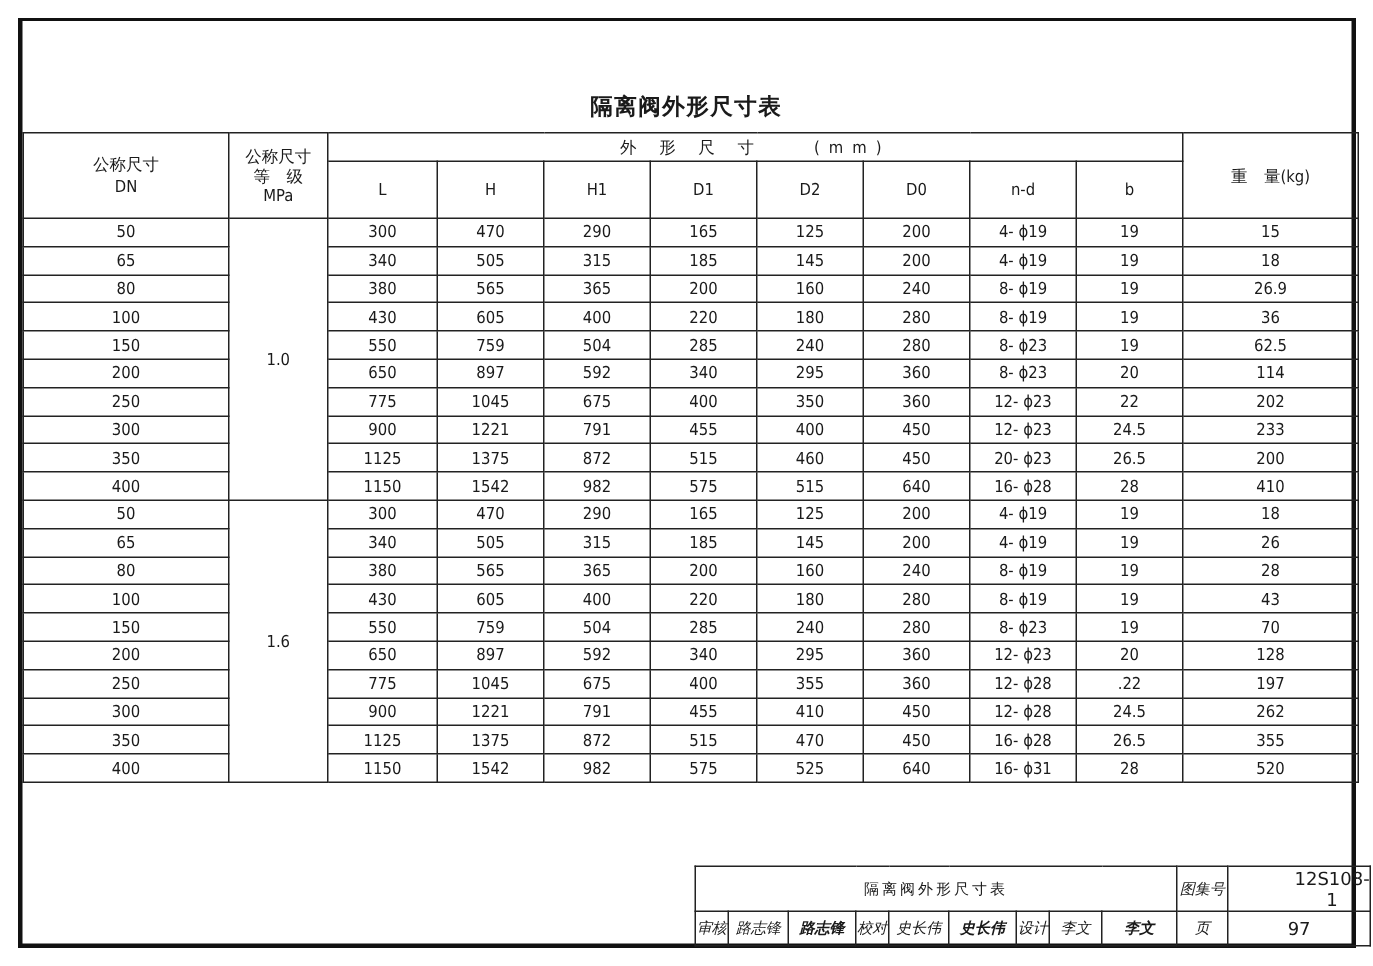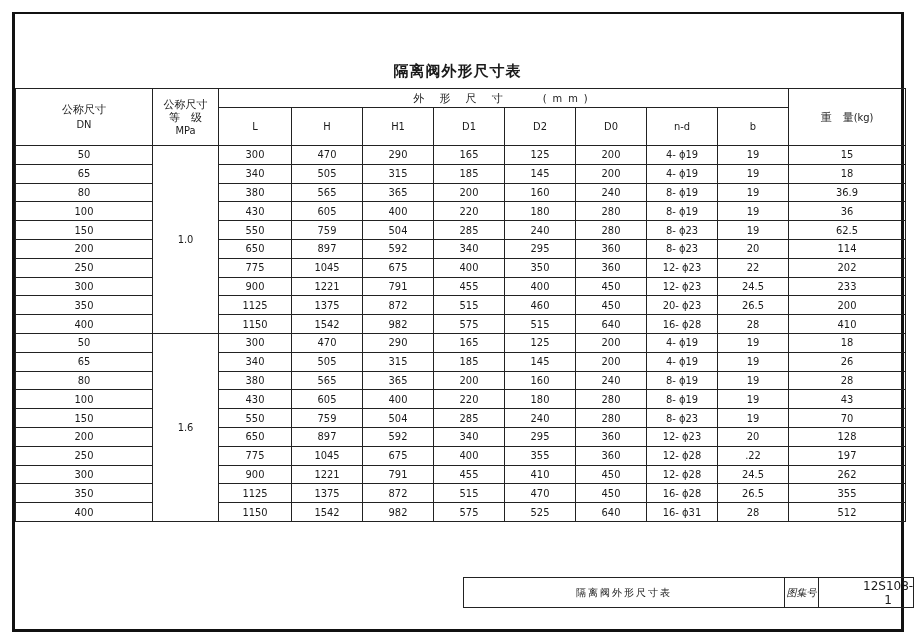--- a/index.html
+++ b/index.html
@@ -100,21 +100,21 @@
       <tr>
         <td>80</td>
         <td>380</td>
         <td>565</td>
         <td>365</td>
         <td>200</td>
         <td>160</td>
         <td>240</td>
         <td>8- ϕ19</td>
         <td>19</td>
-        <td>36.9</td>
+        <td>26.9</td>
       </tr>
       <tr>
         <td>100</td>
         <td>430</td>
         <td>605</td>
         <td>400</td>
         <td>220</td>
         <td>180</td>
         <td>280</td>
         <td>8- ϕ19</td>
@@ -305,21 +305,21 @@
       <tr>
         <td>400</td>
         <td>1150</td>
         <td>1542</td>
         <td>982</td>
         <td>575</td>
         <td>525</td>
         <td>640</td>
         <td>16- ϕ31</td>
         <td>28</td>
-        <td>512</td>
+        <td>520</td>
       </tr>
     </tbody>
 </table>
 
 <table class="title-block">
   <colgroup>
     <col style="width:22px">
       <col style="width:40px">
       <col style="width:45px">
     <col style="width:22px">
@@ -330,14 +330,27 @@
       <col style="width:50px">
     <col style="width:34px">
       <col style="width:83px">
   </colgroup>
   <tbody>
       <tr>
     <td colspan="9" class="tb-title">隔离阀外形尺寸表</td>
     <td class="tb-small">图集号</td>
     <td style="font-size:12px;padding-left:44px;">12S108-1</td>
   </tr>
+  <tr>
+    <td class="tb-small">审核</td>
+    <td class="tb-small">路志锋</td>
+    <td class="tb-small sig">路志锋</td>
+    <td class="tb-small">校对</td>
+    <td class="tb-small">史长伟</td>
+    <td class="tb-small sig">史长伟</td>
+    <td class="tb-small">设计</td>
+    <td class="tb-small">李文</td>
+    <td class="tb-small sig">李文</td>
+    <td class="tb-small">页</td>
+    <td style="font-size:12px;">97</td>
+  </tr>
 </tbody>
   </table>
 
 </body></html>

